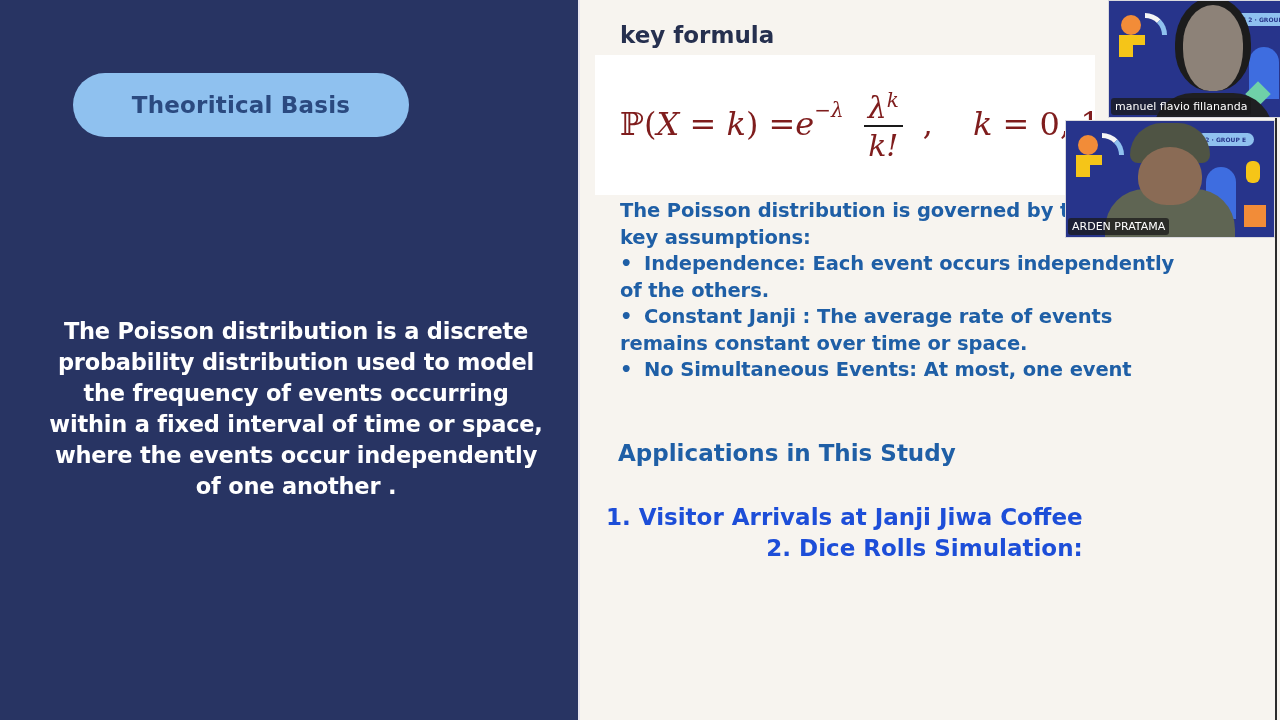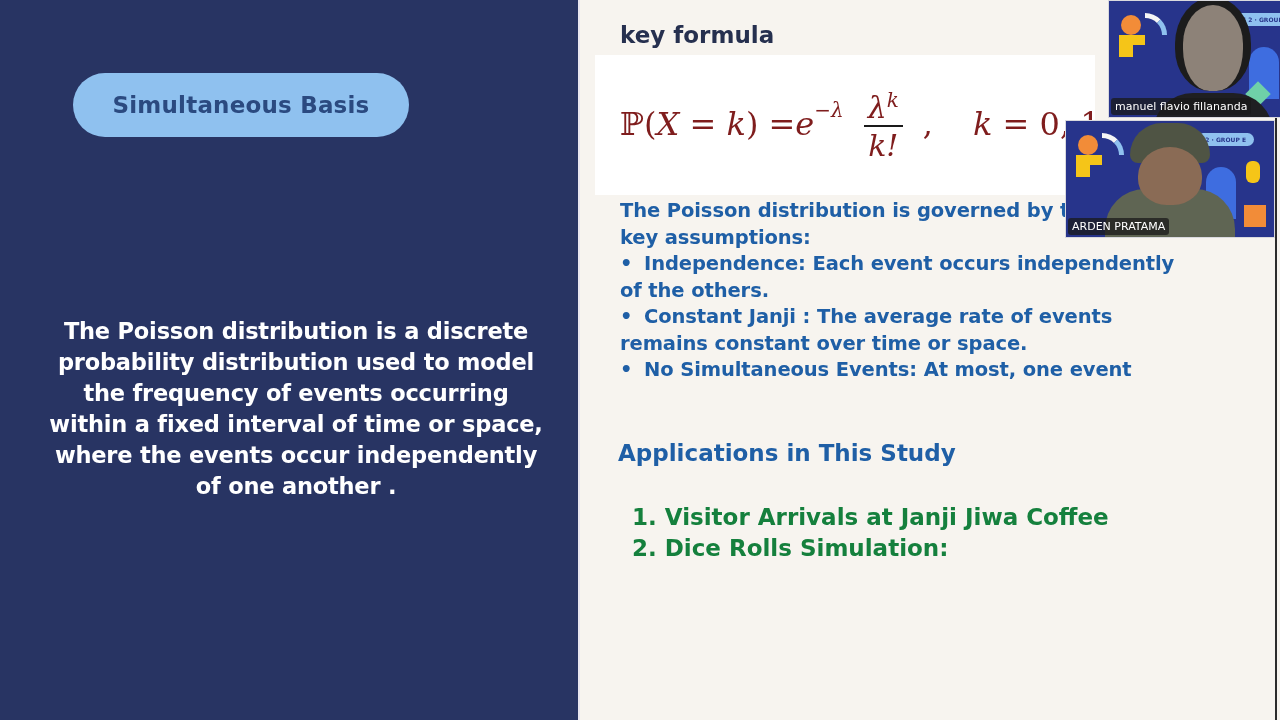--- a/index.html
+++ b/index.html
@@ -33,21 +33,21 @@
     .formula .sup { font-size: 20px; position: relative; top: -14px; font-style: italic; }
     .frac { display: inline-flex; flex-direction: column; align-items: center; margin: 0 20px; }
     .frac .num { font-size: 30px; line-height: 34px; font-style: italic; padding: 0 4px; border-bottom: 2px solid #1a1a1a; }
     .frac .num sup { font-size: 20px; }
     .frac .den { font-size: 30px; line-height: 38px; font-style: italic; }
     .gap { display: inline-block; width: 40px; }
 
     .body-text { position: absolute; left: 40px; color: #1f5fa6; font-size: 19.5px; font-weight: bold; line-height: 26.5px; width: 560px; letter-spacing: -0.1px; }
     .body-text .bullet { display: inline-block; width: 24px; }
     .apps-title { position: absolute; left: 38px; top: 440px; color: #1f5fa6; font-size: 23px; font-weight: bold; }
-    .apps-list { position: absolute; left: 52px; top: 502px; color: #15803d; font-size: 23px; font-weight: bold; line-height: 31px; }
+    .apps-list { position: absolute; left: 26px; top: 502px; color: #1d4ed8; font-size: 23px; font-weight: bold; line-height: 31px; text-align: right; }
 
     
     .video-tile { position: absolute; left: 1065px; width: 210px; height: 118px; background: #27348b; overflow: hidden; border: 1px solid #d9d9de; }
     .tile-1 { top: 0; margin-left: 43px; }
     .tile-2 { top: 120px; }
     .tile-label { position: absolute; left: 2px; bottom: 2px; background: rgba(25,25,25,0.75); color: #ffffff;
                   font-size: 11px; padding: 2px 4px; border-radius: 3px; font-family: "DejaVu Sans", sans-serif; }
     .tile-badge { position: absolute; right: 20px; top: 12px; background: #8fc1ef; color: #27348b; font-size: 6px; font-weight: bold;
                   padding: 3px 8px; border-radius: 8px; }
     .deco-orange { position: absolute; left: 12px; top: 14px; width: 20px; height: 20px; border-radius: 50%; background: #f28c38; }
@@ -69,21 +69,21 @@
     .p2 .head { top: 26px; width: 64px; height: 58px; background: #8a6b55; }
     .p2 .body { top: 68px; width: 130px; height: 55px; background: #5f6553; }
   </style>
 </head>
 <body>
 
 <div class="slide">
 
   <div class="left-panel">
     <div class="pill">
-      <span>Simultaneous Basis</span>
+      <span>Theoritical Basis</span>
     </div>
     <p class="left-text">The Poisson distribution is a discrete probability distribution used to model the frequency of events occurring within a fixed interval of time or space, where the events occur independently of one another .</p>
   </div>
 
   <div class="right-panel">
     <div class="section-title">key formula</div>
 
     <div class="formula-strip">
       <div class="formula">
         <span class="bb">ℙ(<i>X</i> = <i>k</i>) = </span>

